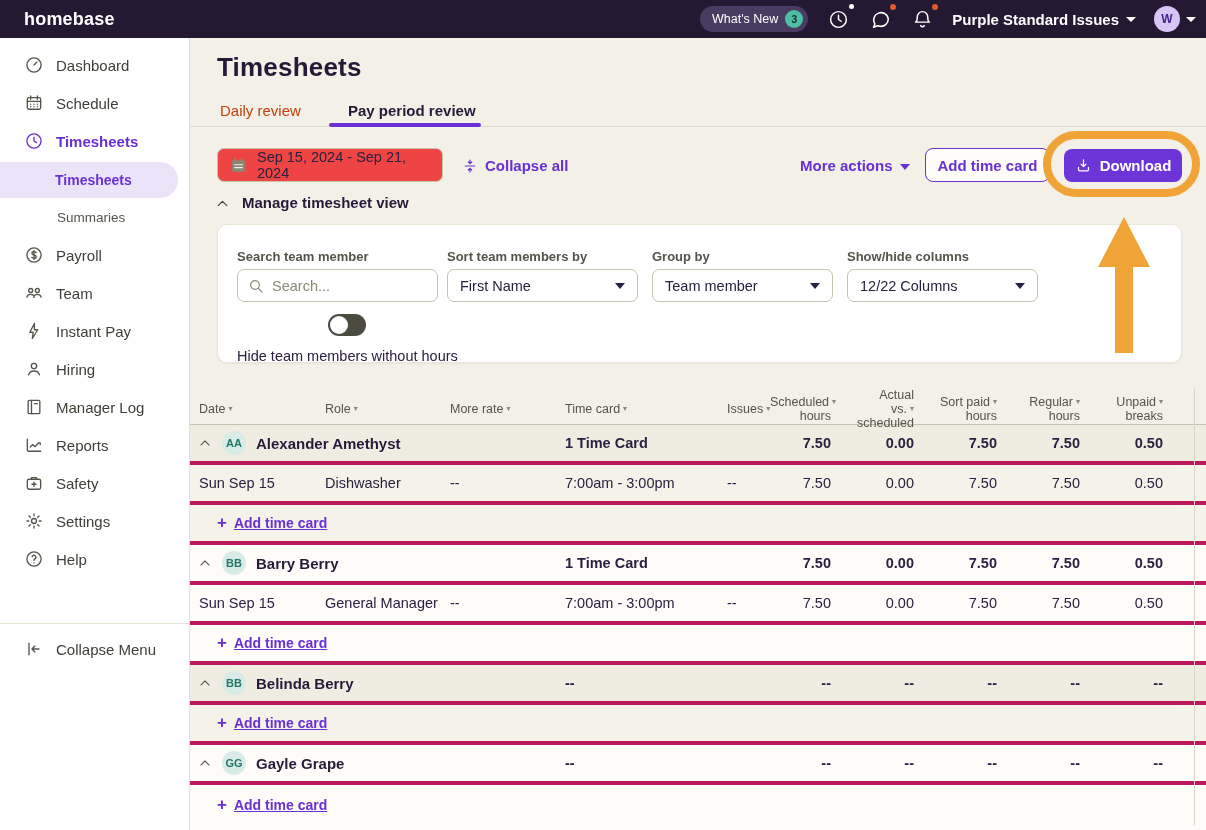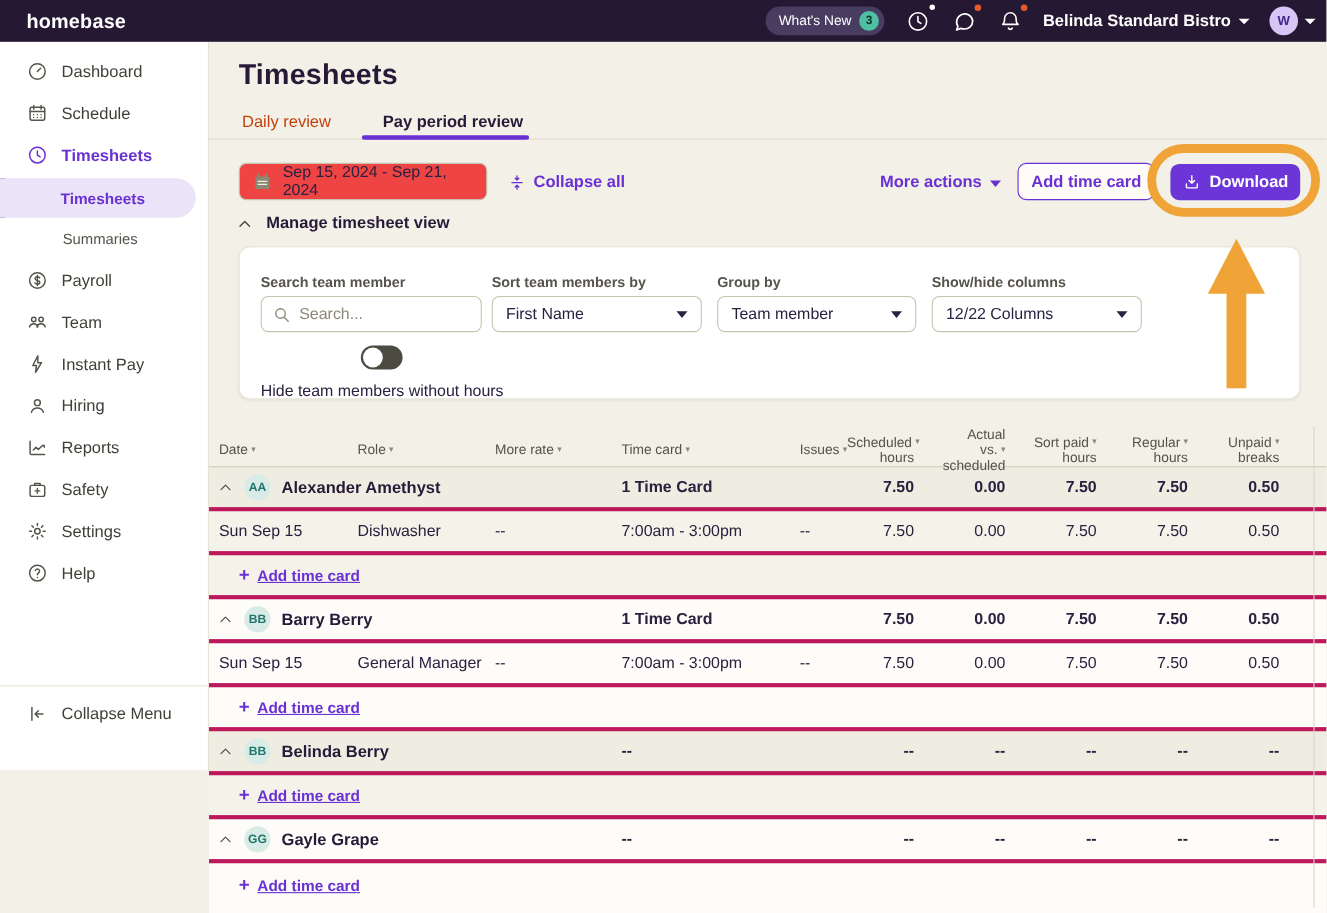--- a/index.html
+++ b/index.html
@@ -16,21 +16,21 @@
   .tb-ico svg { stroke:#fff; fill:none; stroke-width:1.7; stroke-linecap:round; stroke-linejoin:round; }
   .dot { position:absolute; top:-3px; right:-4px; border-radius:50%; }
   .dot.white { width:5px; height:5px; background:#fff; }
   .dot.red { width:6px; height:6px; background:#E35A2B; }
   .company { color:#fff; font-size:15px; font-weight:bold; display:flex; align-items:center; gap:7px; cursor:pointer; }
   .caret-w { width:0; height:0; border-left:5px solid transparent; border-right:5px solid transparent; border-top:5px solid #fff; display:inline-block; }
   .avatar-top { width:26px; height:26px; border-radius:50%; background:#D7C5F6; color:#46248F; font-size:12px; font-weight:bold; display:flex; align-items:center; justify-content:center; }
   .avatar-wrap { display:flex; align-items:center; gap:6px; cursor:pointer; }
 
   
-  .sidebar { position:absolute; left:0; top:38px; width:190px; height:662px; background:#fff; border-right:1px solid #E6E3D6; z-index:20; }
+  .sidebar { position:absolute; left:0; top:38px; width:190px; height:792px; background:#fff; border-right:1px solid #E6E3D6; z-index:20; }
   .nav { position:absolute; top:8px; left:0; width:190px; }
   .nav-item { height:38px; display:flex; align-items:center; padding-left:24px; gap:12px; font-size:15px; color:#3F3E37; cursor:pointer; }
   .nav-item svg { stroke:#55534A; fill:none; stroke-width:1.6; stroke-linecap:round; stroke-linejoin:round; flex:0 0 auto; }
   .nav-item.active { color:#6930D3; font-weight:bold; }
   .nav-item.active svg { stroke:#6930D3; }
   .sub-pill { height:38px; padding-top:2px; position:relative; cursor:pointer; }
   .sub-pill .pill { position:absolute; left:0; top:2px; height:36px; width:178px; background:#EBE4F9; border-radius:0 18px 18px 0; display:flex; align-items:center; padding-left:55px; font-size:14px; font-weight:bold; color:#6930D3; }
   .sub-pill .bar { position:absolute; left:0; top:2px; width:5px; height:36px; background:#3D1F86; }
   .sub-plain { height:38px; display:flex; align-items:center; padding-left:57px; font-size:13.5px; color:#55534A; cursor:pointer; }
   .side-divider { position:absolute; left:0; top:585px; width:190px; height:1px; background:#E6E3D6; }
@@ -130,21 +130,21 @@
       <span class="dot red"></span>
     </div>
     <div class="tb-ico">
       <svg width="21" height="21" viewBox="0 0 24 24">
           <path d="M6 9a6 6 0 1 1 12 0c0 5 2 6 2 6H4s2-1 2-6z"></path>
           <path d="M10 19a2.2 2.2 0 0 0 4 0"></path>
         </svg>
       <span class="dot red"></span>
     </div>
     <div class="company">
-      <span>Belinda Standard Bistro</span>
+      <span>Purple Standard Issues</span>
       <span class="caret-w"></span>
     </div>
     <div class="avatar-wrap">
       <span class="avatar-top">W</span>
       <span class="caret-w"></span>
     </div>
   </div>
 </div>
 
 <div class="sidebar">
@@ -198,20 +198,27 @@
           <path d="M12.5 3 7 13.5h4L10 21l6.5-10.5h-4z"></path>
         </svg>
       <span>Instant Pay</span>
     </div>
     <div class="nav-item">
       <svg width="20" height="20" viewBox="0 0 24 24">
           <circle cx="12" cy="8.5" r="3.2"></circle>
           <path d="M5.5 19c.9-3 3.4-4.6 6.5-4.6s5.6 1.6 6.5 4.6"></path>
         </svg>
       <span>Hiring</span>
+    </div>
+    <div class="nav-item">
+      <svg width="20" height="20" viewBox="0 0 24 24">
+          <rect x="5" y="4" width="14" height="16" rx="1.5"></rect>
+          <path d="M9 4v16M12.5 8h3.5"></path>
+        </svg>
+      <span>Manager Log</span>
     </div>
     <div class="nav-item">
       <svg width="20" height="20" viewBox="0 0 24 24">
           <path d="M4 5v13a1.5 1.5 0 0 0 1.5 1.5H20"></path>
           <path d="M7.5 14.5l3-3 2.5 2.5 4.5-4.5M17.5 9.5h2v2"></path>
         </svg>
       <span>Reports</span>
     </div>
     <div class="nav-item">
       <svg width="20" height="20" viewBox="0 0 24 24">

